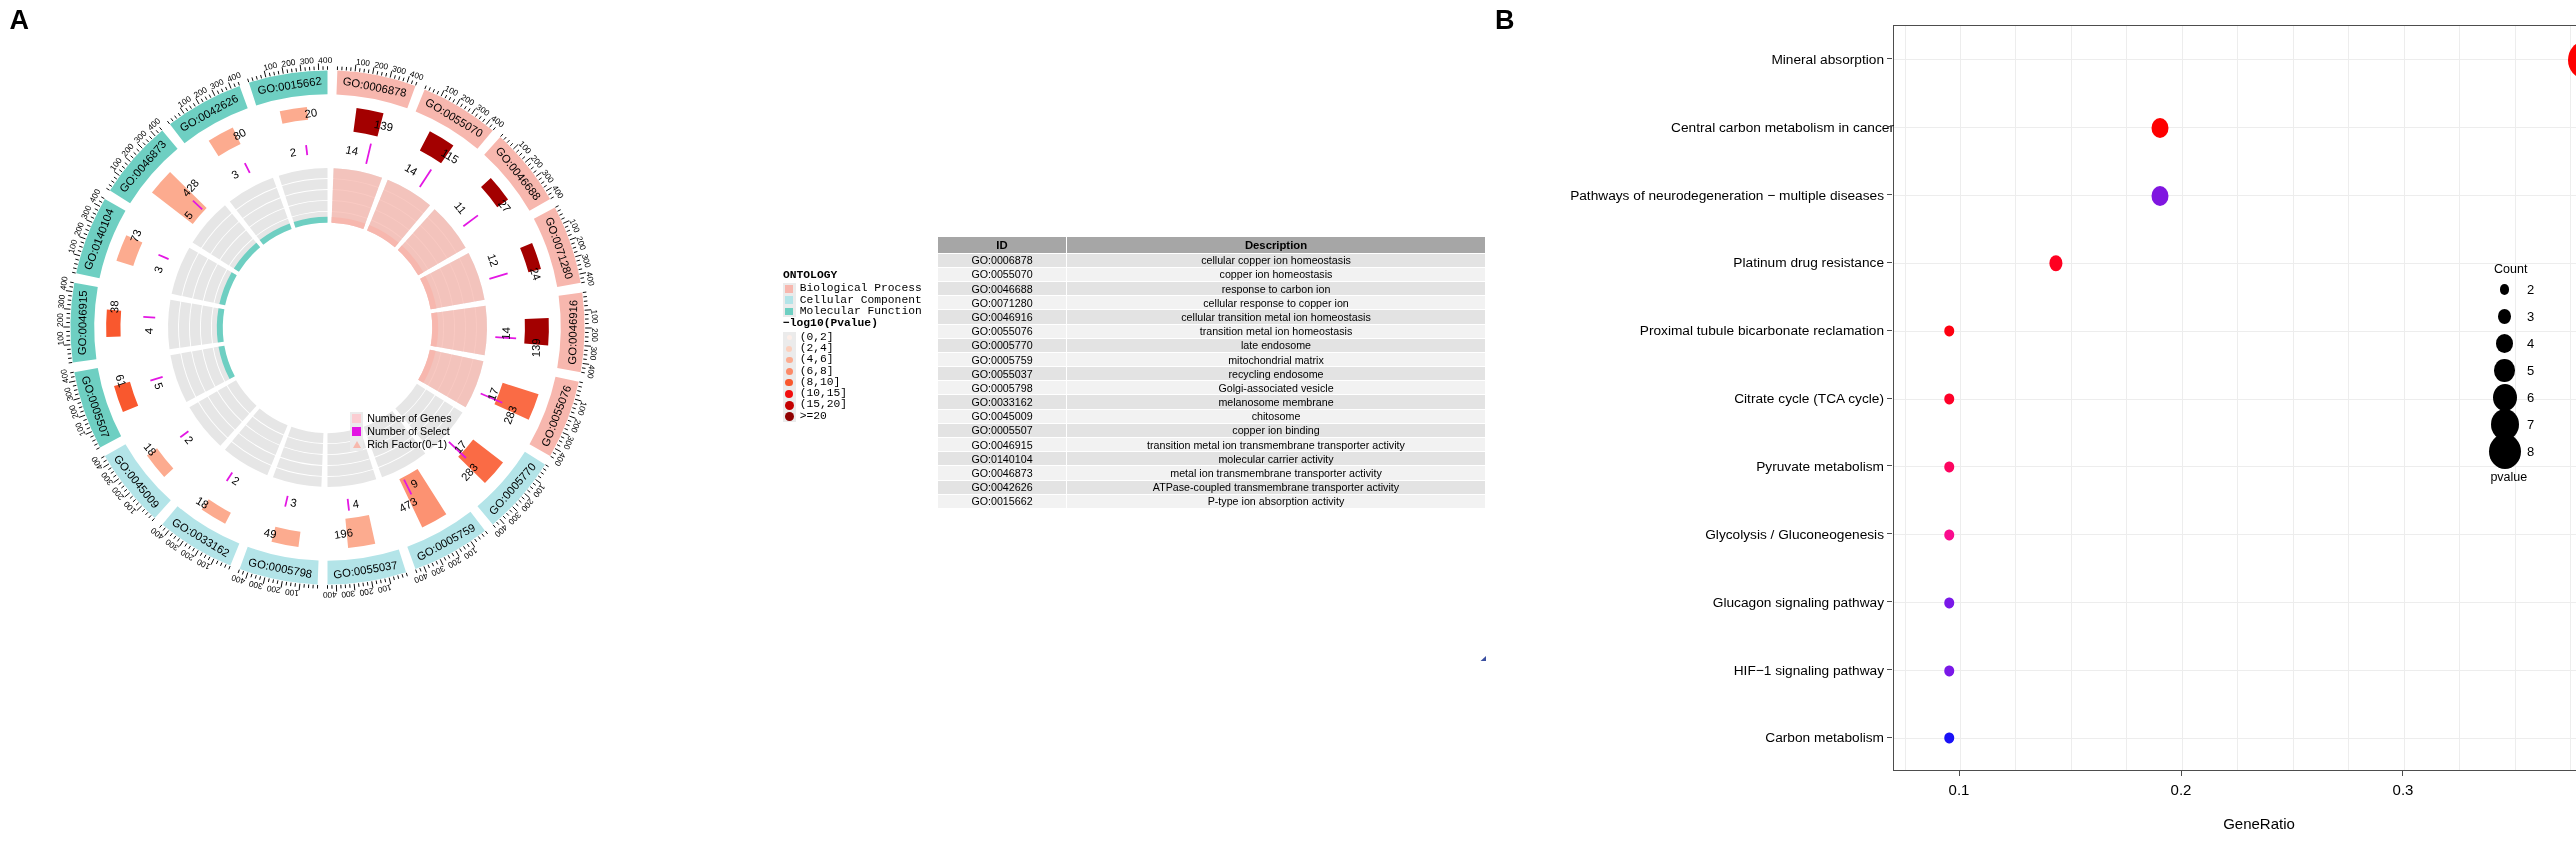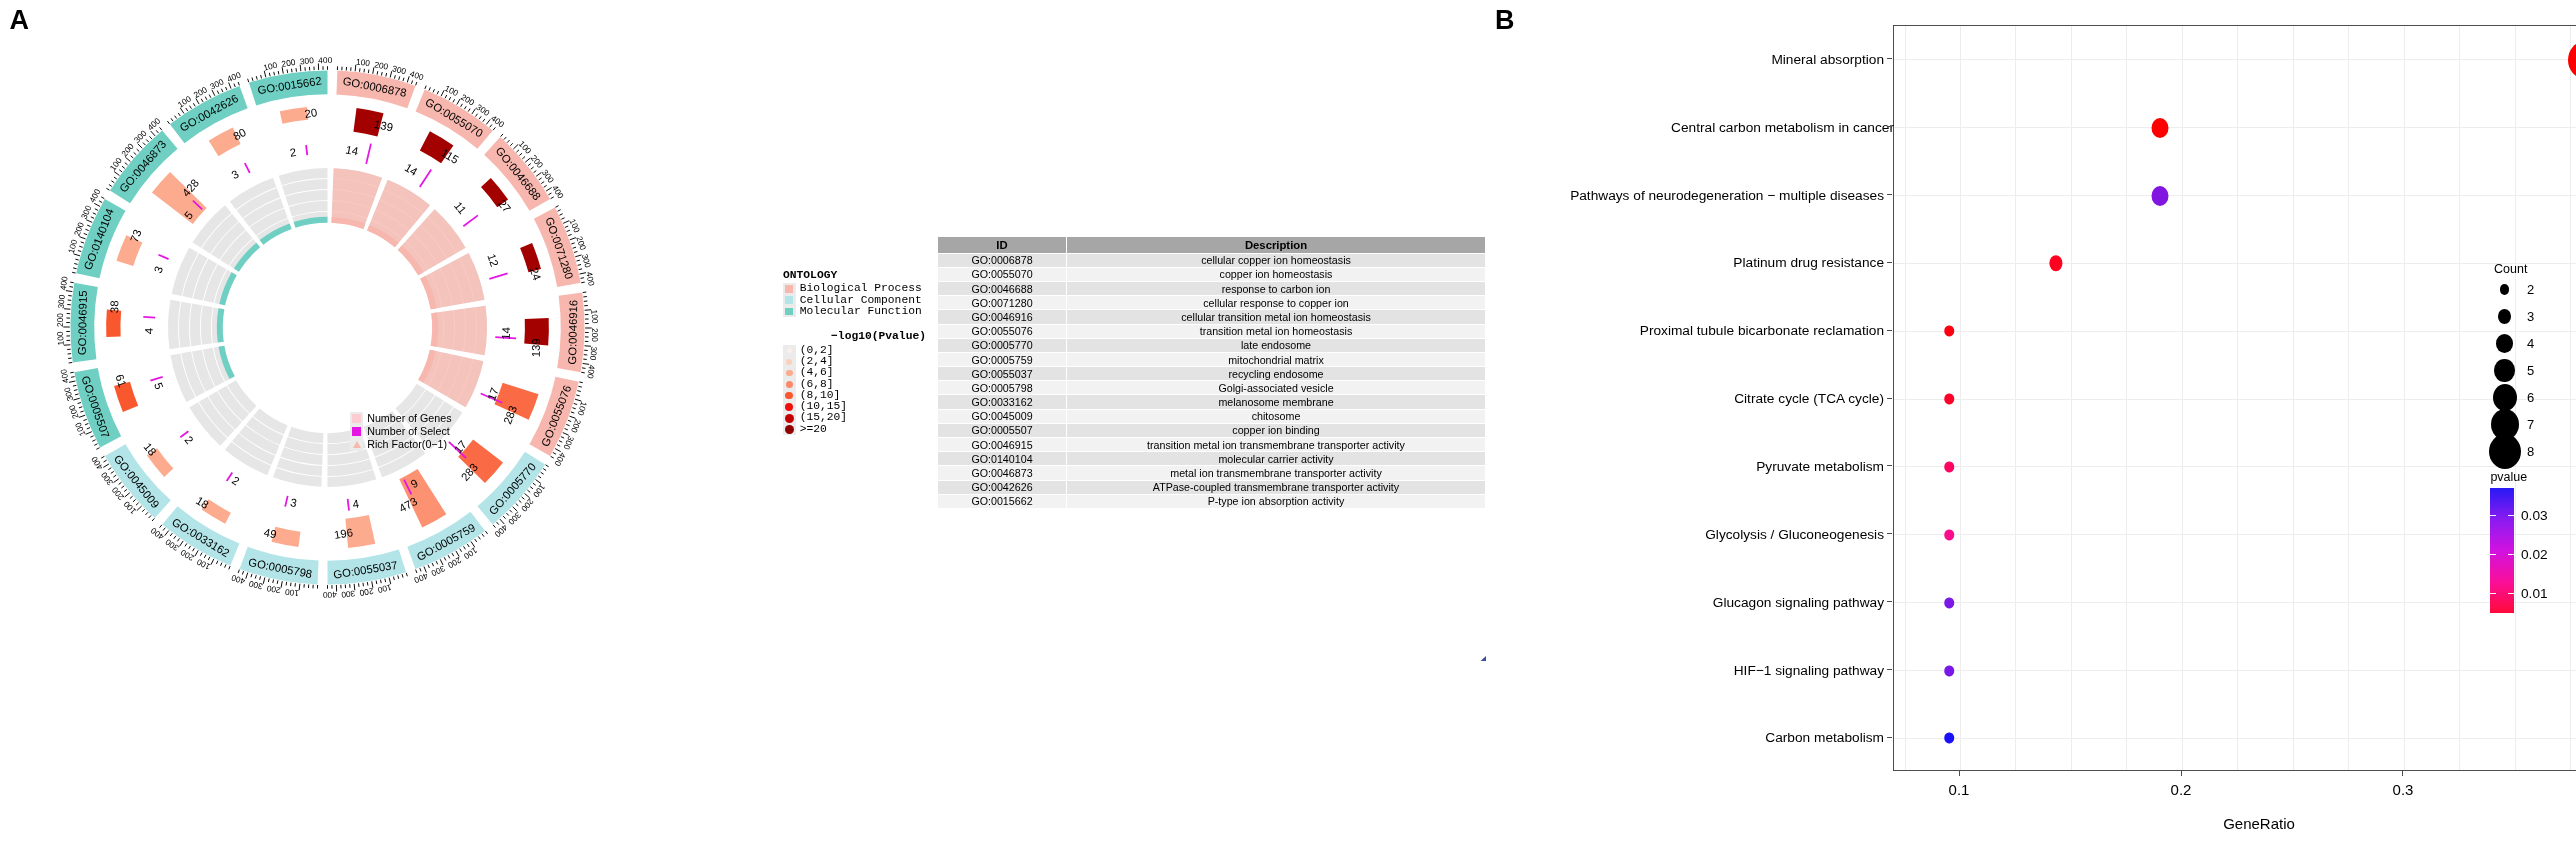--- a/index.html
+++ b/index.html
@@ -9,21 +9,21 @@
   .panel-letter{position:absolute;font-size:27px;font-weight:bold;letter-spacing:0px;}
 
   
   #panelA{position:absolute;left:0;top:0;width:667px;height:857px;}
   #circos{position:absolute;left:24px;top:24px;width:607px;height:607px;}
   #circos svg{display:block;}
 
   
   #ontologyLegend{position:absolute;left:783px;top:269px;width:143px;font-family:Liberation Mono, monospace;}
   .leg-title{font-size:11.3px;font-weight:bold;margin-bottom:2.4px;}
-  .leg-title.pv{margin-top:13px;text-align:right;}
+  .leg-title.pv{margin-top:0;}
   .leg-row{display:flex;align-items:center;height:11.3px;}
   .leg-sw{width:12.5px;height:11.3px;background:#ebebeb;display:flex;align-items:center;justify-content:center;margin-right:4.2px;flex:0 0 auto;}
   .leg-sw i{display:block;width:7.7px;height:7.7px;}
   .leg-sw i.dot{border-radius:50%;}
   .leg-lab{font-size:11.3px;line-height:11.3px;white-space:nowrap;}
 
   
   #innerLegend{position:absolute;left:350px;top:412px;}
   #innerLegend .leg-row{height:13px;}
   #innerLegend .leg-sw{width:13px;height:13px;}
@@ -1009,35 +1009,15 @@
           <span class="cl-dotwrap">
             <span class="cl-dot" style="width:32px;height:35px"></span>
           </span>
           <span class="cl-num">8</span>
         </div>
       </div>
   </div>
 
   <div id="pvLegend">
     <div class="pv-title">pvalue</div>
-    <div id="pvBarWrap">
-      <div id="pvBar"></div>
-      <div id="pvTicks">
-          <div class="pv-tick" style="top: 27px;">
-            <span></span>
-            <span class="r"></span>
-          </div>
-          <div class="pv-num" style="top: 27px;">0.03</div>
-          <div class="pv-tick" style="top: 66px;">
-            <span></span>
-            <span class="r"></span>
-          </div>
-          <div class="pv-num" style="top: 66px;">0.02</div>
-          <div class="pv-tick" style="top: 105px;">
-            <span></span>
-            <span class="r"></span>
-          </div>
-          <div class="pv-num" style="top: 105px;">0.01</div>
-        </div>
-    </div>
   </div>
 </div>
 
 
 </body></html>

